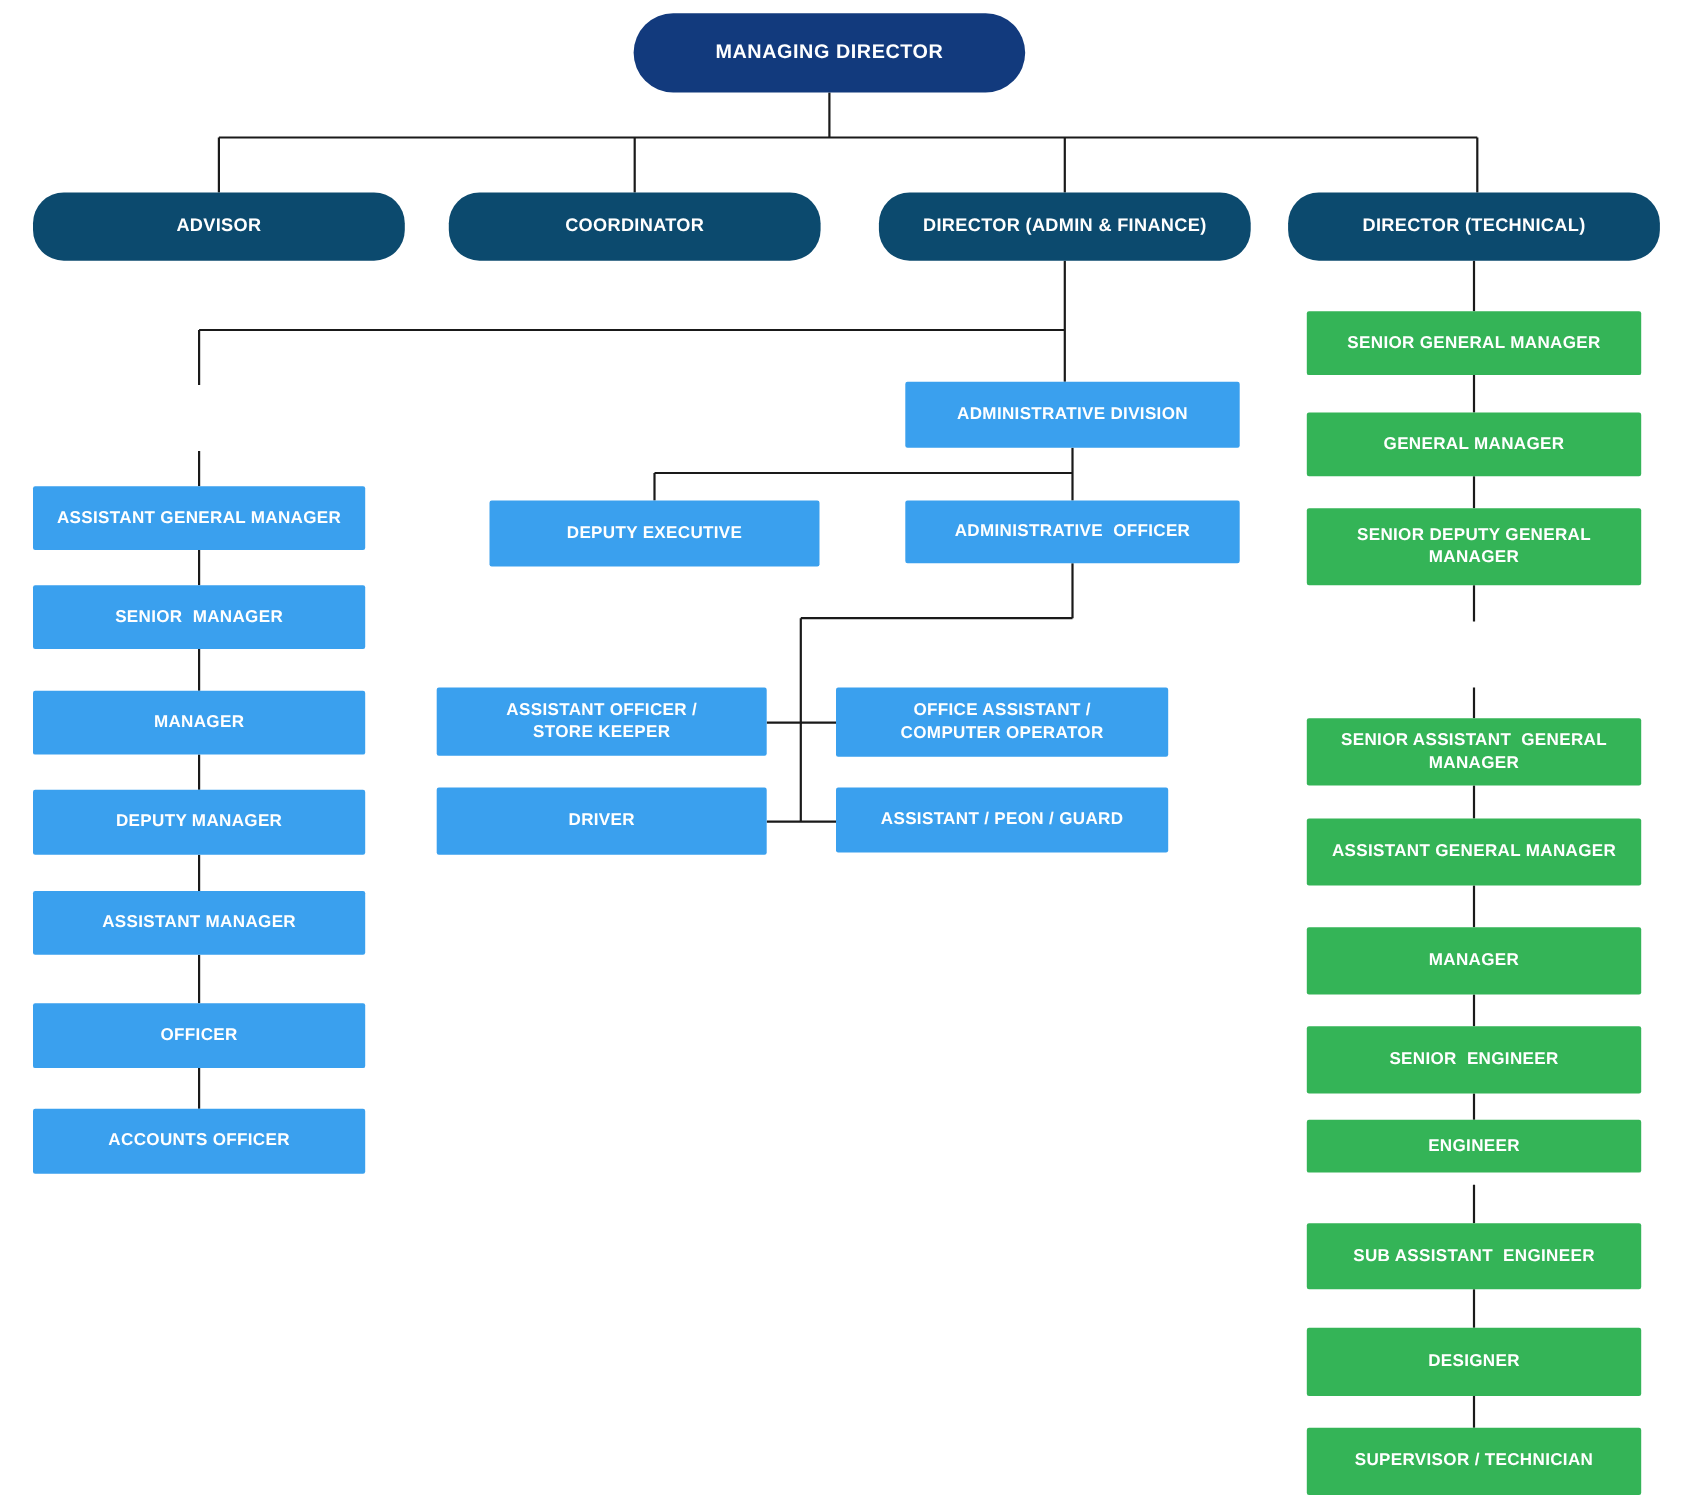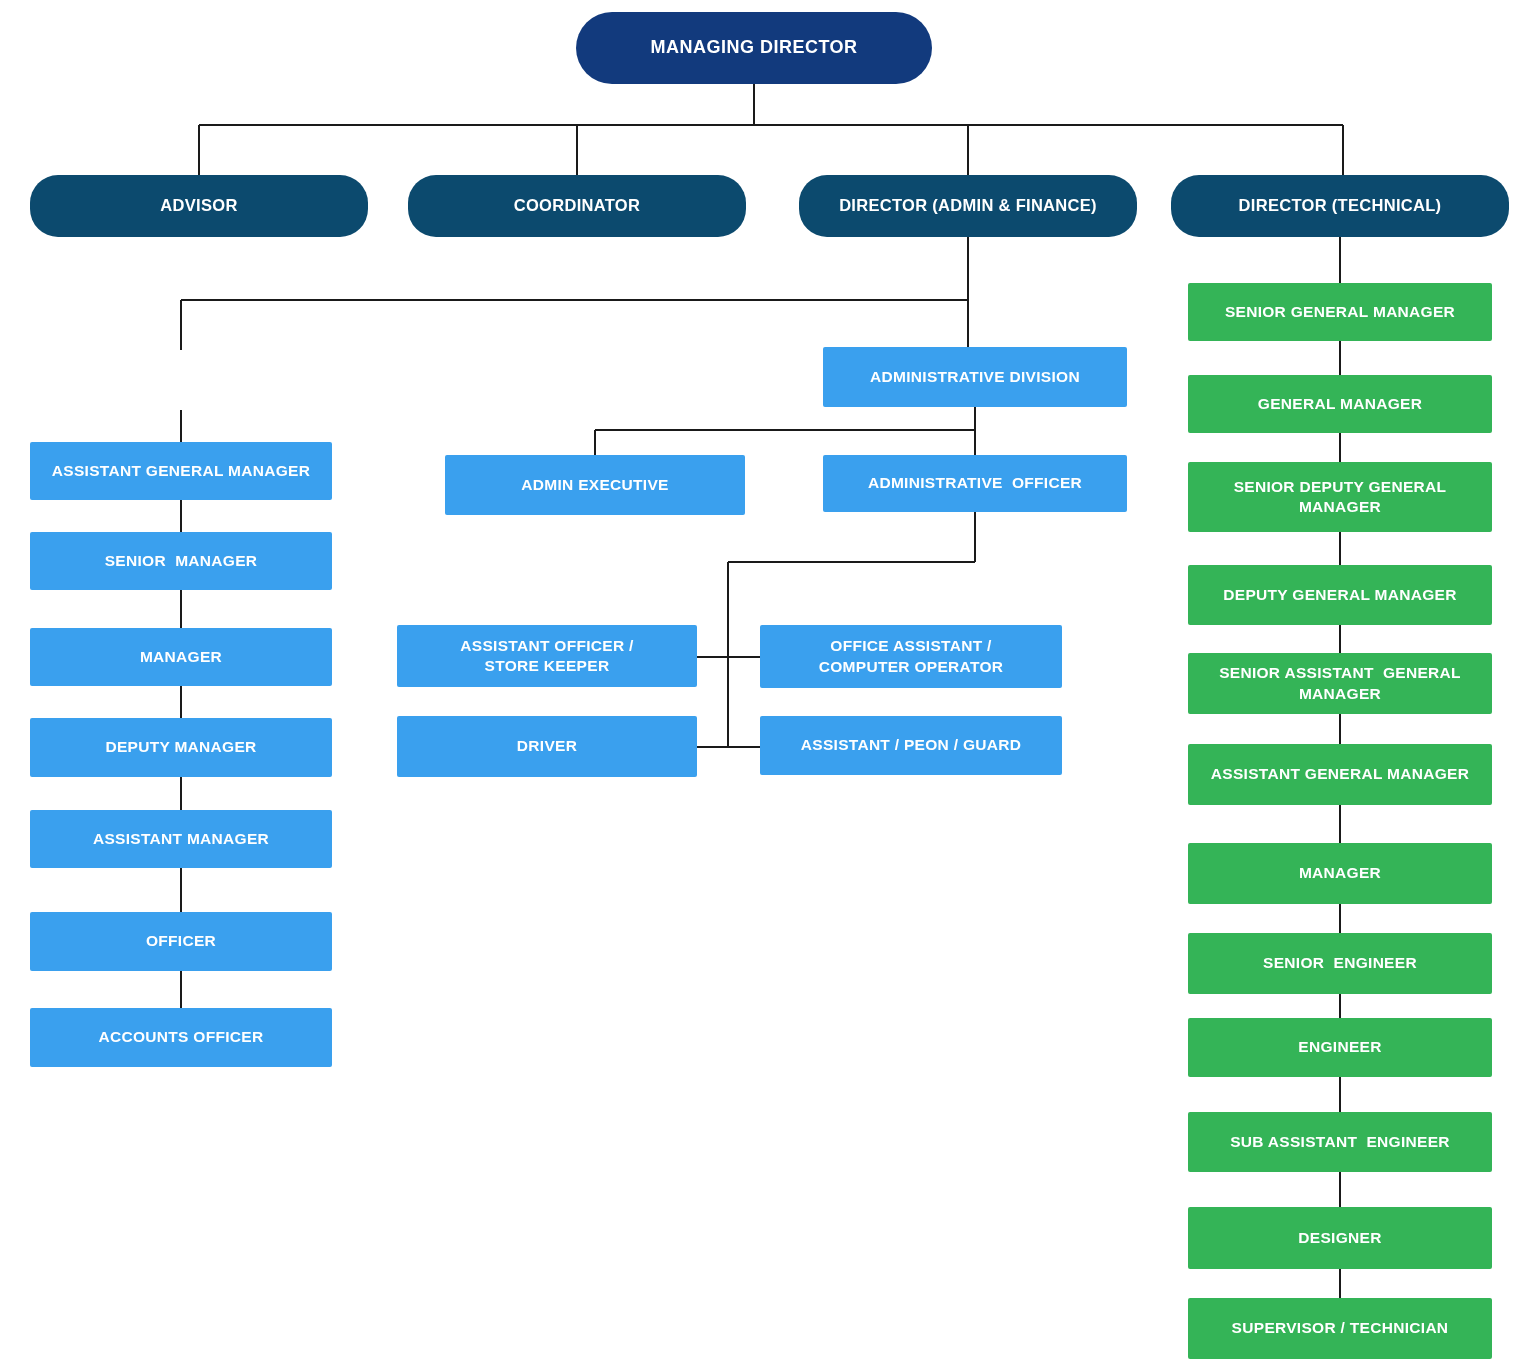--- a/index.html
+++ b/index.html
@@ -84,37 +84,36 @@
 
   <div class="node blue" style="left:30px;top:442px;width:302px;height:58px">ASSISTANT GENERAL MANAGER</div>
   <div class="node blue" style="left:30px;top:532px;width:302px;height:58px">SENIOR  MANAGER</div>
   <div class="node blue" style="left:30px;top:628px;width:302px;height:58px">MANAGER</div>
   <div class="node blue" style="left:30px;top:718px;width:302px;height:59px">DEPUTY MANAGER</div>
   <div class="node blue" style="left:30px;top:810px;width:302px;height:58px">ASSISTANT MANAGER</div>
   <div class="node blue" style="left:30px;top:912px;width:302px;height:59px">OFFICER</div>
   <div class="node blue" style="left:30px;top:1008px;width:302px;height:59px">ACCOUNTS OFFICER</div>
 
   <div class="node blue" style="left:823px;top:347px;width:304px;height:60px">ADMINISTRATIVE DIVISION</div>
-  <div class="node blue" style="left:445px;top:455px;width:300px;height:60px">ADMIN EXECUTIVE</div>
+  <div class="node blue" style="left:445px;top:455px;width:300px;height:60px">DEPUTY EXECUTIVE</div>
   <div class="node blue" style="left:823px;top:455px;width:304px;height:57px">ADMINISTRATIVE  OFFICER</div>
   <div class="node blue" style="left:397px;top:625px;width:300px;height:62px">ASSISTANT OFFICER /
 STORE KEEPER</div>
   <div class="node blue" style="left:760px;top:625px;width:302px;height:63px">OFFICE ASSISTANT /
 COMPUTER OPERATOR</div>
   <div class="node blue" style="left:397px;top:716px;width:300px;height:61px">DRIVER</div>
   <div class="node blue" style="left:760px;top:716px;width:302px;height:59px">ASSISTANT / PEON / GUARD</div>
 
   <div class="node green" style="left:1188px;top:375px;width:304px;height:58px">GENERAL MANAGER</div>
   <div class="node green" style="left:1188px;top:283px;width:304px;height:58px">SENIOR GENERAL MANAGER</div>
   <div class="node green" style="left:1188px;top:462px;width:304px;height:70px">SENIOR DEPUTY GENERAL
 MANAGER</div>
-  <div class="node green" style="left:1188px;top:565px;width:304px;height:60px">DEPUTY GENERAL MANAGER</div>
   <div class="node green" style="left:1188px;top:653px;width:304px;height:61px">SENIOR ASSISTANT  GENERAL
 MANAGER</div>
   <div class="node green" style="left:1188px;top:744px;width:304px;height:61px">ASSISTANT GENERAL MANAGER</div>
   <div class="node green" style="left:1188px;top:843px;width:304px;height:61px">MANAGER</div>
   <div class="node green" style="left:1188px;top:933px;width:304px;height:61px">SENIOR  ENGINEER</div>
-  <div class="node green" style="left:1188px;top:1018px;width:304px;height:59px">ENGINEER</div>
+  <div class="node green" style="left:1188px;top:1018px;width:304px;height:48px">ENGINEER</div>
   <div class="node green" style="left:1188px;top:1112px;width:304px;height:60px">SUB ASSISTANT  ENGINEER</div>
   <div class="node green" style="left:1188px;top:1207px;width:304px;height:62px">DESIGNER</div>
   <div class="node green" style="left:1188px;top:1298px;width:304px;height:61px">SUPERVISOR / TECHNICIAN</div>
 
 </div>
 
 </body></html>

